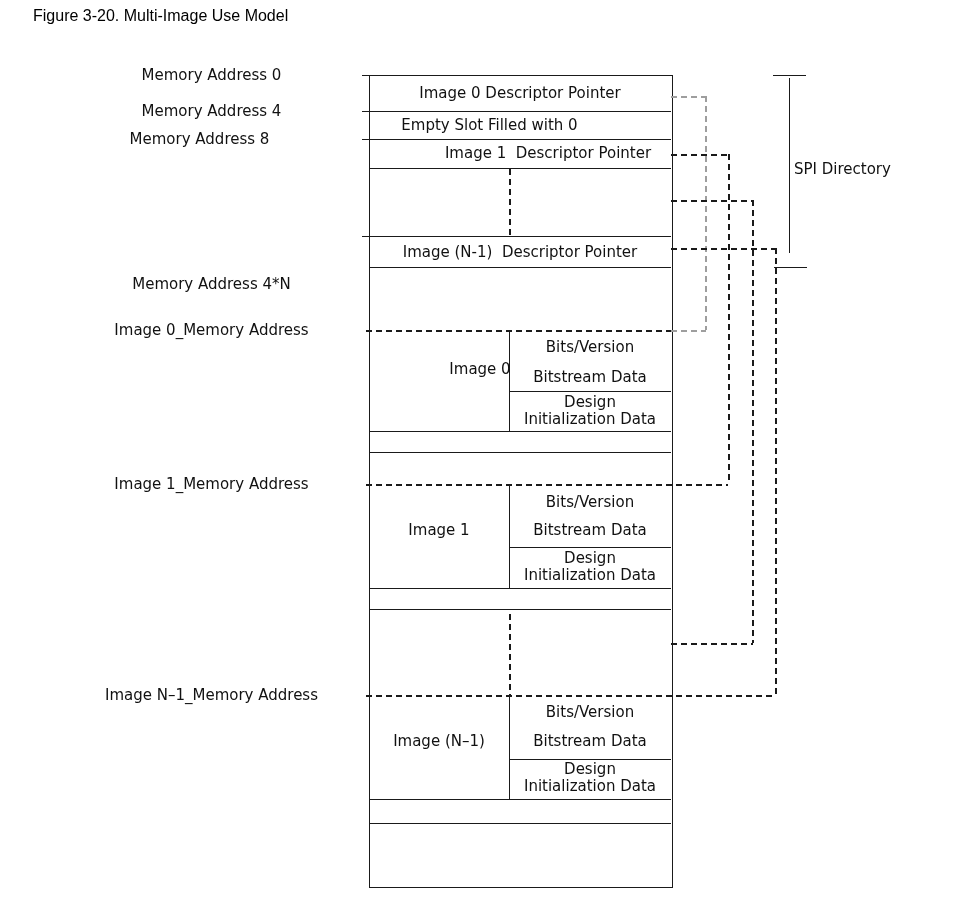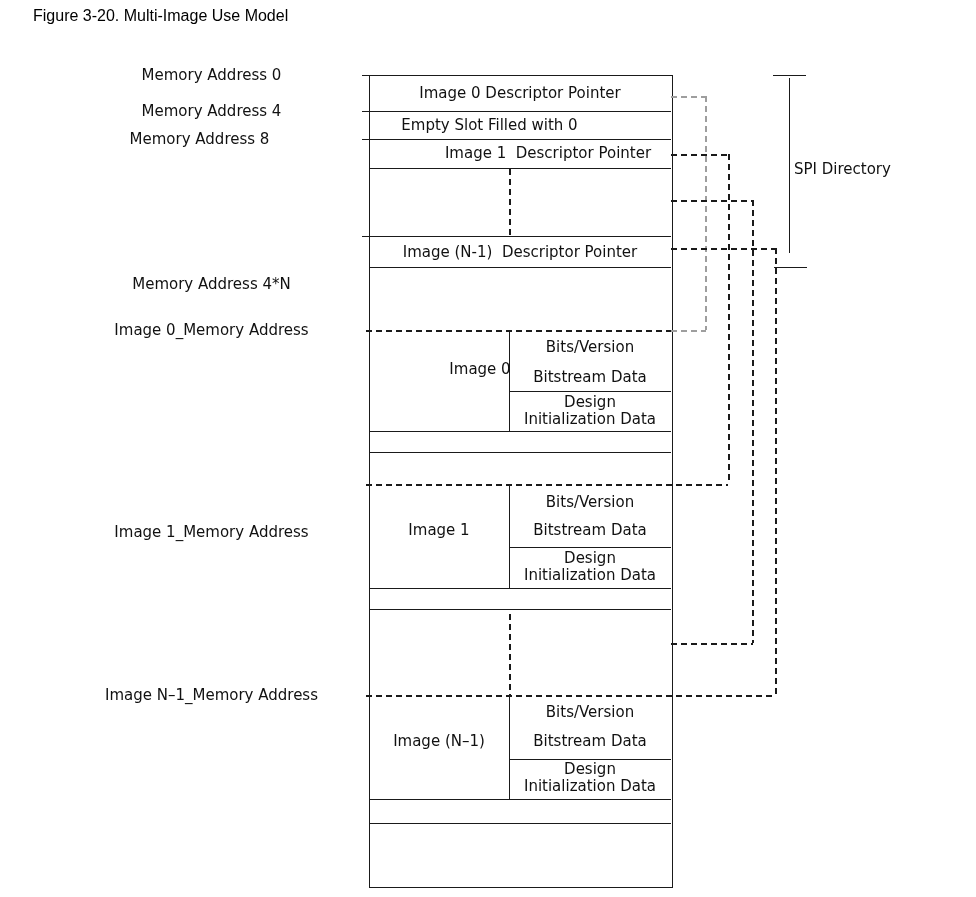--- a/index.html
+++ b/index.html
@@ -84,21 +84,21 @@
   <div class="hl" style="left:773px;top:75px;width:33px;"></div>
   <div class="vl" style="left:789px;top:78px;height:175px;"></div>
   <div class="hl" style="left:774px;top:267px;width:33px;"></div>
   <div class="txt" style="left:794px;top:160px;">SPI Directory</div>
 
   <div class="txt right" style="left:60px;top:66px;width:303px;">Memory Address 0</div>
   <div class="txt right" style="left:60px;top:102px;width:303px;">Memory Address 4</div>
   <div class="txt right" style="left:48px;top:130px;width:303px;">Memory Address 8</div>
   <div class="txt right" style="left:60px;top:228px;width:303px;margin-top:47px;">Memory Address 4*N</div>
   <div class="txt right" style="left:60px;top:321px;width:303px;">Image 0_Memory Address</div>
-  <div class="txt right" style="left:60px;top:475px;width:303px;margin-top:48px;">Image 1_Memory Address</div>
+  <div class="txt right" style="left:60px;top:475px;width:303px;">Image 1_Memory Address</div>
   <div class="txt right" style="left:60px;top:686px;width:303px;">Image N–1_Memory Address</div>
 
   <div class="txt center" style="left:369px;top:84px;width:302px;">Image 0 Descriptor Pointer</div>
   <div class="txt center" style="left:369px;top:116px;width:241px;">Empty Slot Filled with 0</div>
   <div class="txt center" style="left:369px;top:144px;width:302px;padding-left:28px;">Image 1  Descriptor Pointer</div>
   <div class="txt center" style="left:369px;top:243px;width:302px;">Image (N-1)  Descriptor Pointer</div>
 
   <div class="txt center" style="left:369px;top:360px;width:140px;margin-left:41px;">Image 0</div>
   <div class="txt center" style="left:509px;top:338px;width:162px;">Bits/Version</div>
   <div class="txt center" style="left:509px;top:368px;width:162px;">Bitstream Data</div>

